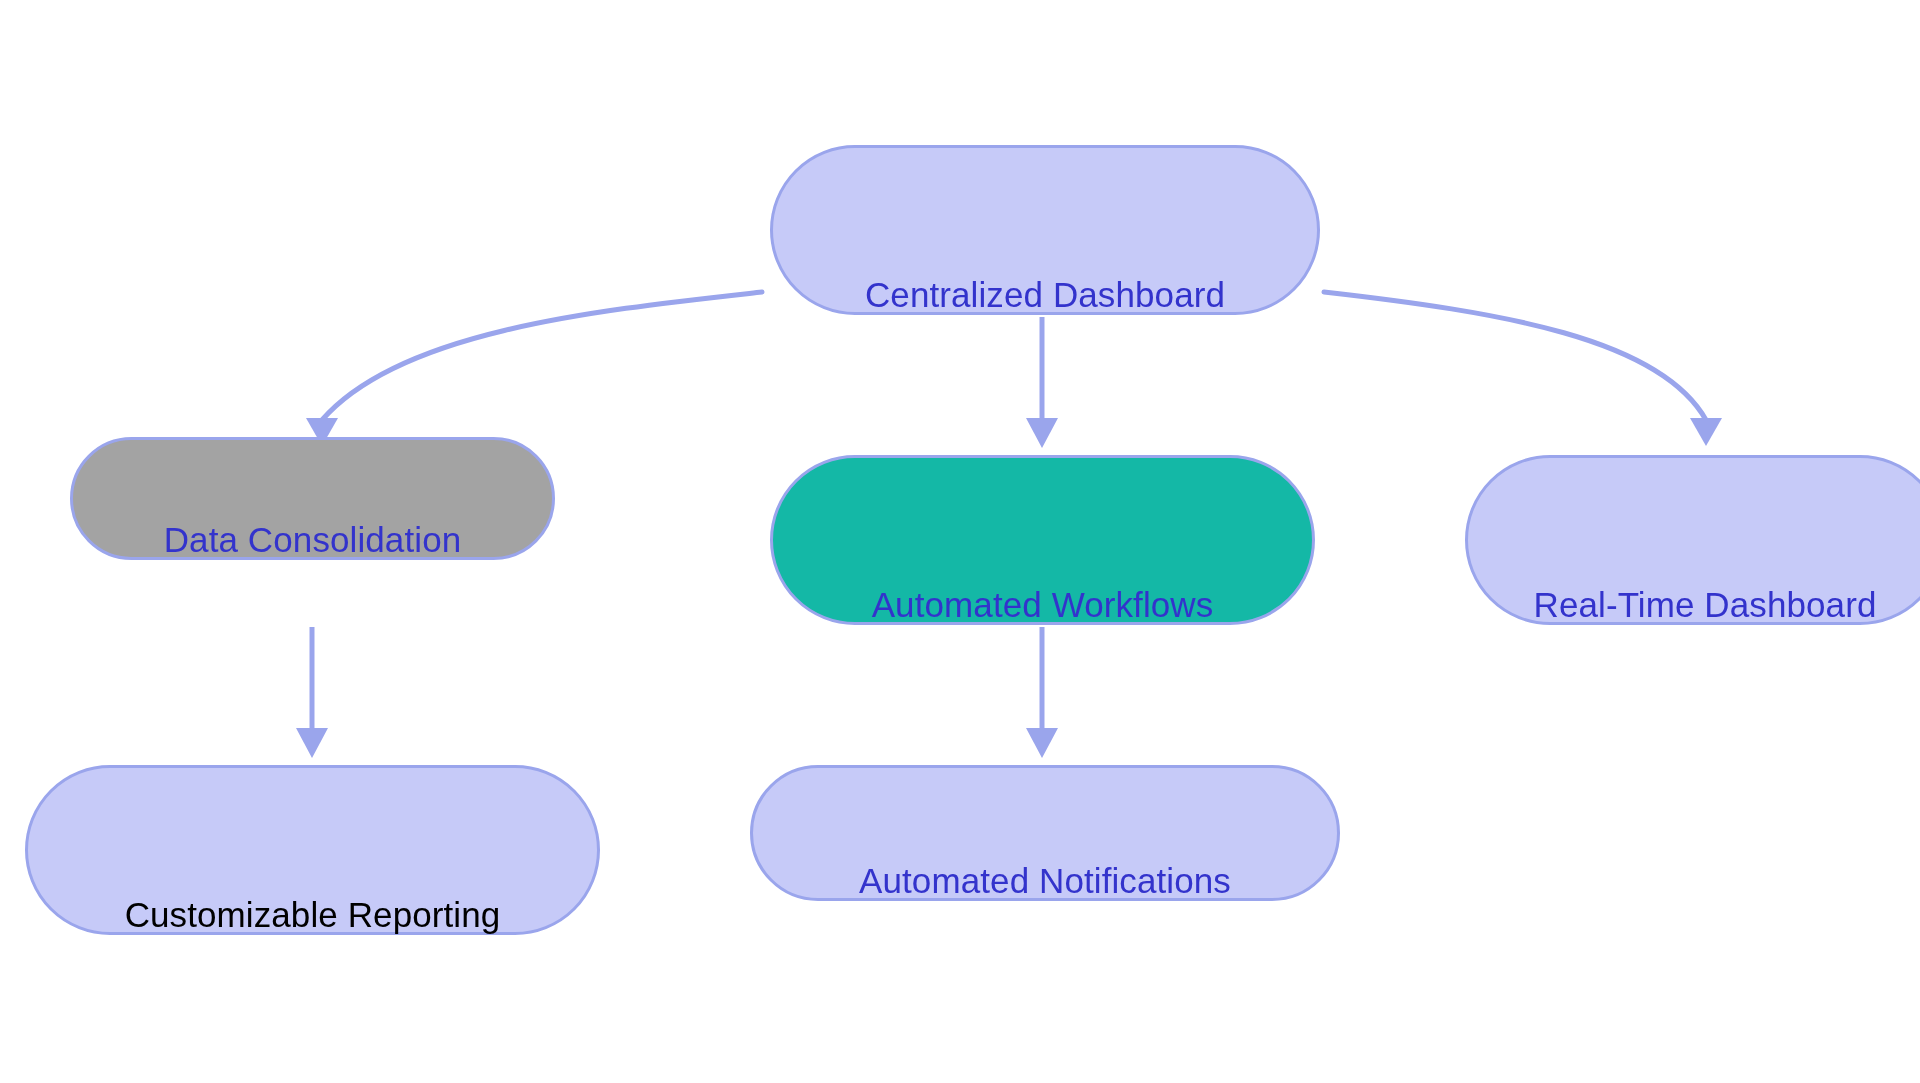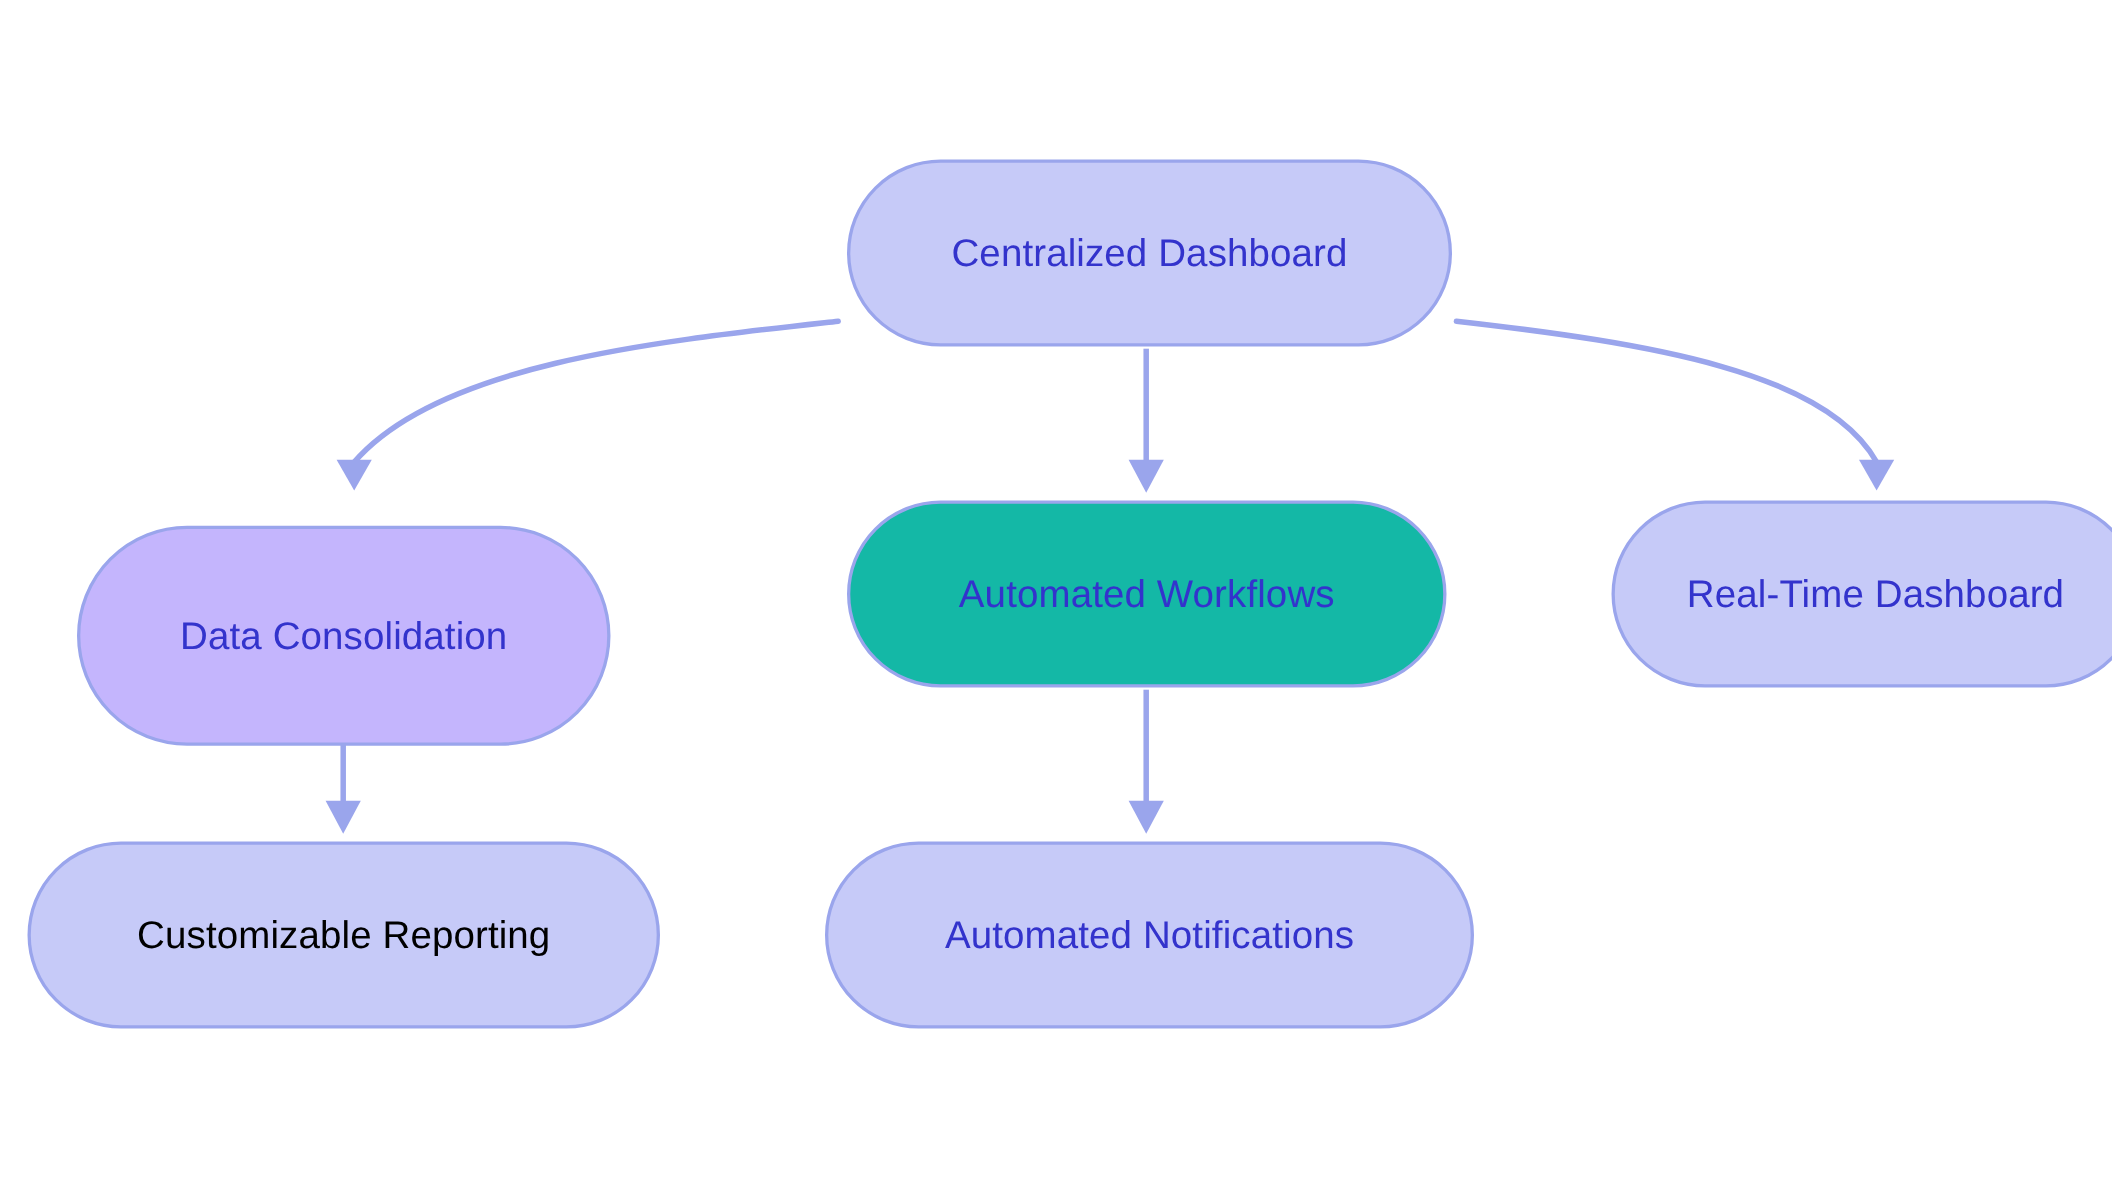--- a/index.html
+++ b/index.html
@@ -23,21 +23,21 @@
     left: 0;
     top: 0;
     width: 1920px;
     height: 1083px;
     pointer-events: none;
   }
   .node {
     position: absolute;
     box-sizing: border-box;
     display: flex;
-    align-items: center;
+    align-items: flex-end;
     justify-content: center;
     background: #c6caf8;
     border: 3px solid #9aa5ec;
     border-radius: 999px;
     color: #3333cc;
     font-family: "Liberation Sans", sans-serif;
     font-weight: 400;
     white-space: nowrap;
     z-index: 2;
   }
@@ -78,33 +78,33 @@
     <g>
       <line x1="1042" y1="627" x2="1042" y2="732" stroke="#9aa5ec" stroke-width="5"></line>
       <polygon points="1026,728 1058,728 1042,758" fill="#9aa5ec"></polygon>
     </g>
   </svg>
 
   <div class="node" id="node-0" style="left: 770px; top: 145px; width: 550px; height: 170px; background: rgb(198, 202, 248); border-color: rgb(154, 165, 236);">
     <span class="node-label" style="color: rgb(51, 51, 204);">Centralized Dashboard</span>
   </div>
 
-  <div class="node" id="node-1" style="left: 70px; top: 478px; width: 485px; height: 200px; background: #c4b5fd; border-color: rgb(154, 165, 236);">
+  <div class="node" id="node-1" style="left: 70px; top: 437px; width: 485px; height: 123px; background: #a3a3a3; border-color: rgb(154, 165, 236);">
     <span class="node-label" style="color: rgb(51, 51, 204);">Data Consolidation</span>
   </div>
 
   <div class="node" id="node-2" style="left: 770px; top: 455px; width: 545px; height: 170px; background: #14b8a6; border-color: rgb(154, 165, 236);">
     <span class="node-label" style="color: rgb(51, 51, 204);">Automated Workflows</span>
   </div>
 
   <div class="node" id="node-3" style="left: 1465px; top: 455px; width: 480px; height: 170px; background: rgb(198, 202, 248); border-color: rgb(154, 165, 236);">
     <span class="node-label" style="color: rgb(51, 51, 204);">Real-Time Dashboard</span>
   </div>
 
   <div class="node" id="node-4" style="left: 25px; top: 765px; width: 575px; height: 170px; background: rgb(198, 202, 248); border-color: rgb(154, 165, 236);">
     <span class="node-label" style="color: #000000;">Customizable Reporting</span>
   </div>
 
-  <div class="node" id="node-5" style="left: 750px; top: 765px; width: 590px; height: 170px; background: rgb(198, 202, 248); border-color: rgb(154, 165, 236);">
+  <div class="node" id="node-5" style="left: 750px; top: 765px; width: 590px; height: 136px; background: rgb(198, 202, 248); border-color: rgb(154, 165, 236);">
     <span class="node-label" style="color: rgb(51, 51, 204);">Automated Notifications</span>
   </div>
 
 </div>
 
 </body></html>

